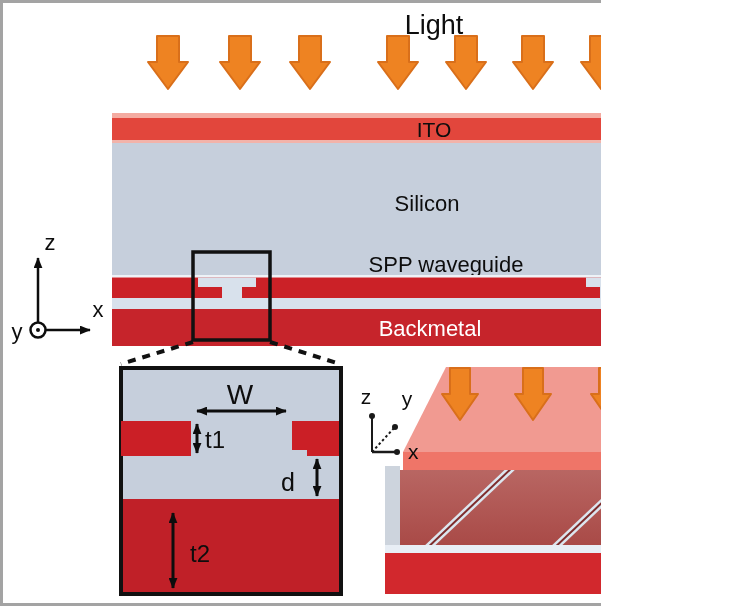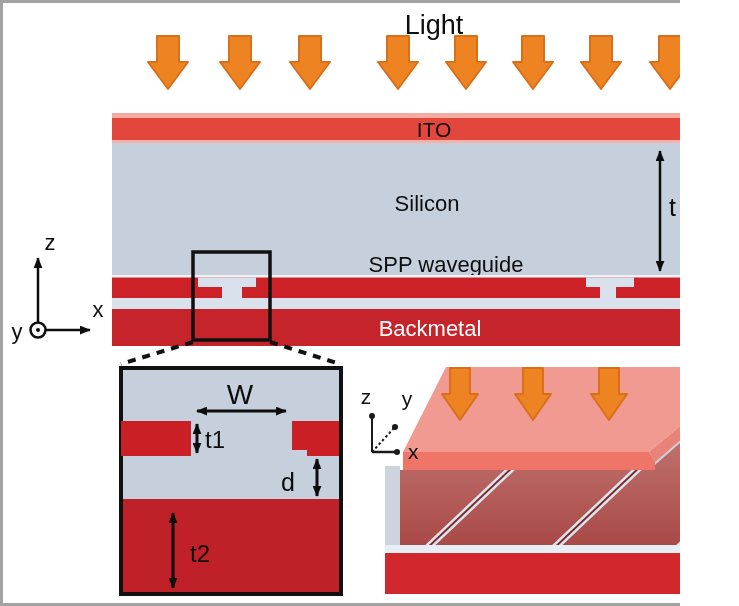--- a/index.html
+++ b/index.html
@@ -1,16 +1,16 @@
 <!DOCTYPE html>
 <html><head>
 <meta charset="utf-8">
 <style>
   html,body{margin:0;padding:0;background:#ffffff;}
-  .canvas{position:relative;width:680px;height:606px;background:#22c55e;overflow:hidden;}
+  .canvas{position:relative;width:601px;height:606px;background:#22c55e;overflow:hidden;}
   svg{display:block;}
   text{font-family:"Liberation Sans","DejaVu Sans",sans-serif;fill:#0d0d0d;}
   .lbl-white{fill:#ffffff;}
 </style>
 </head>
 <body>
 
 <div class="canvas">
 <svg width="739" height="606" viewBox="0 0 739 606">
   <defs>

